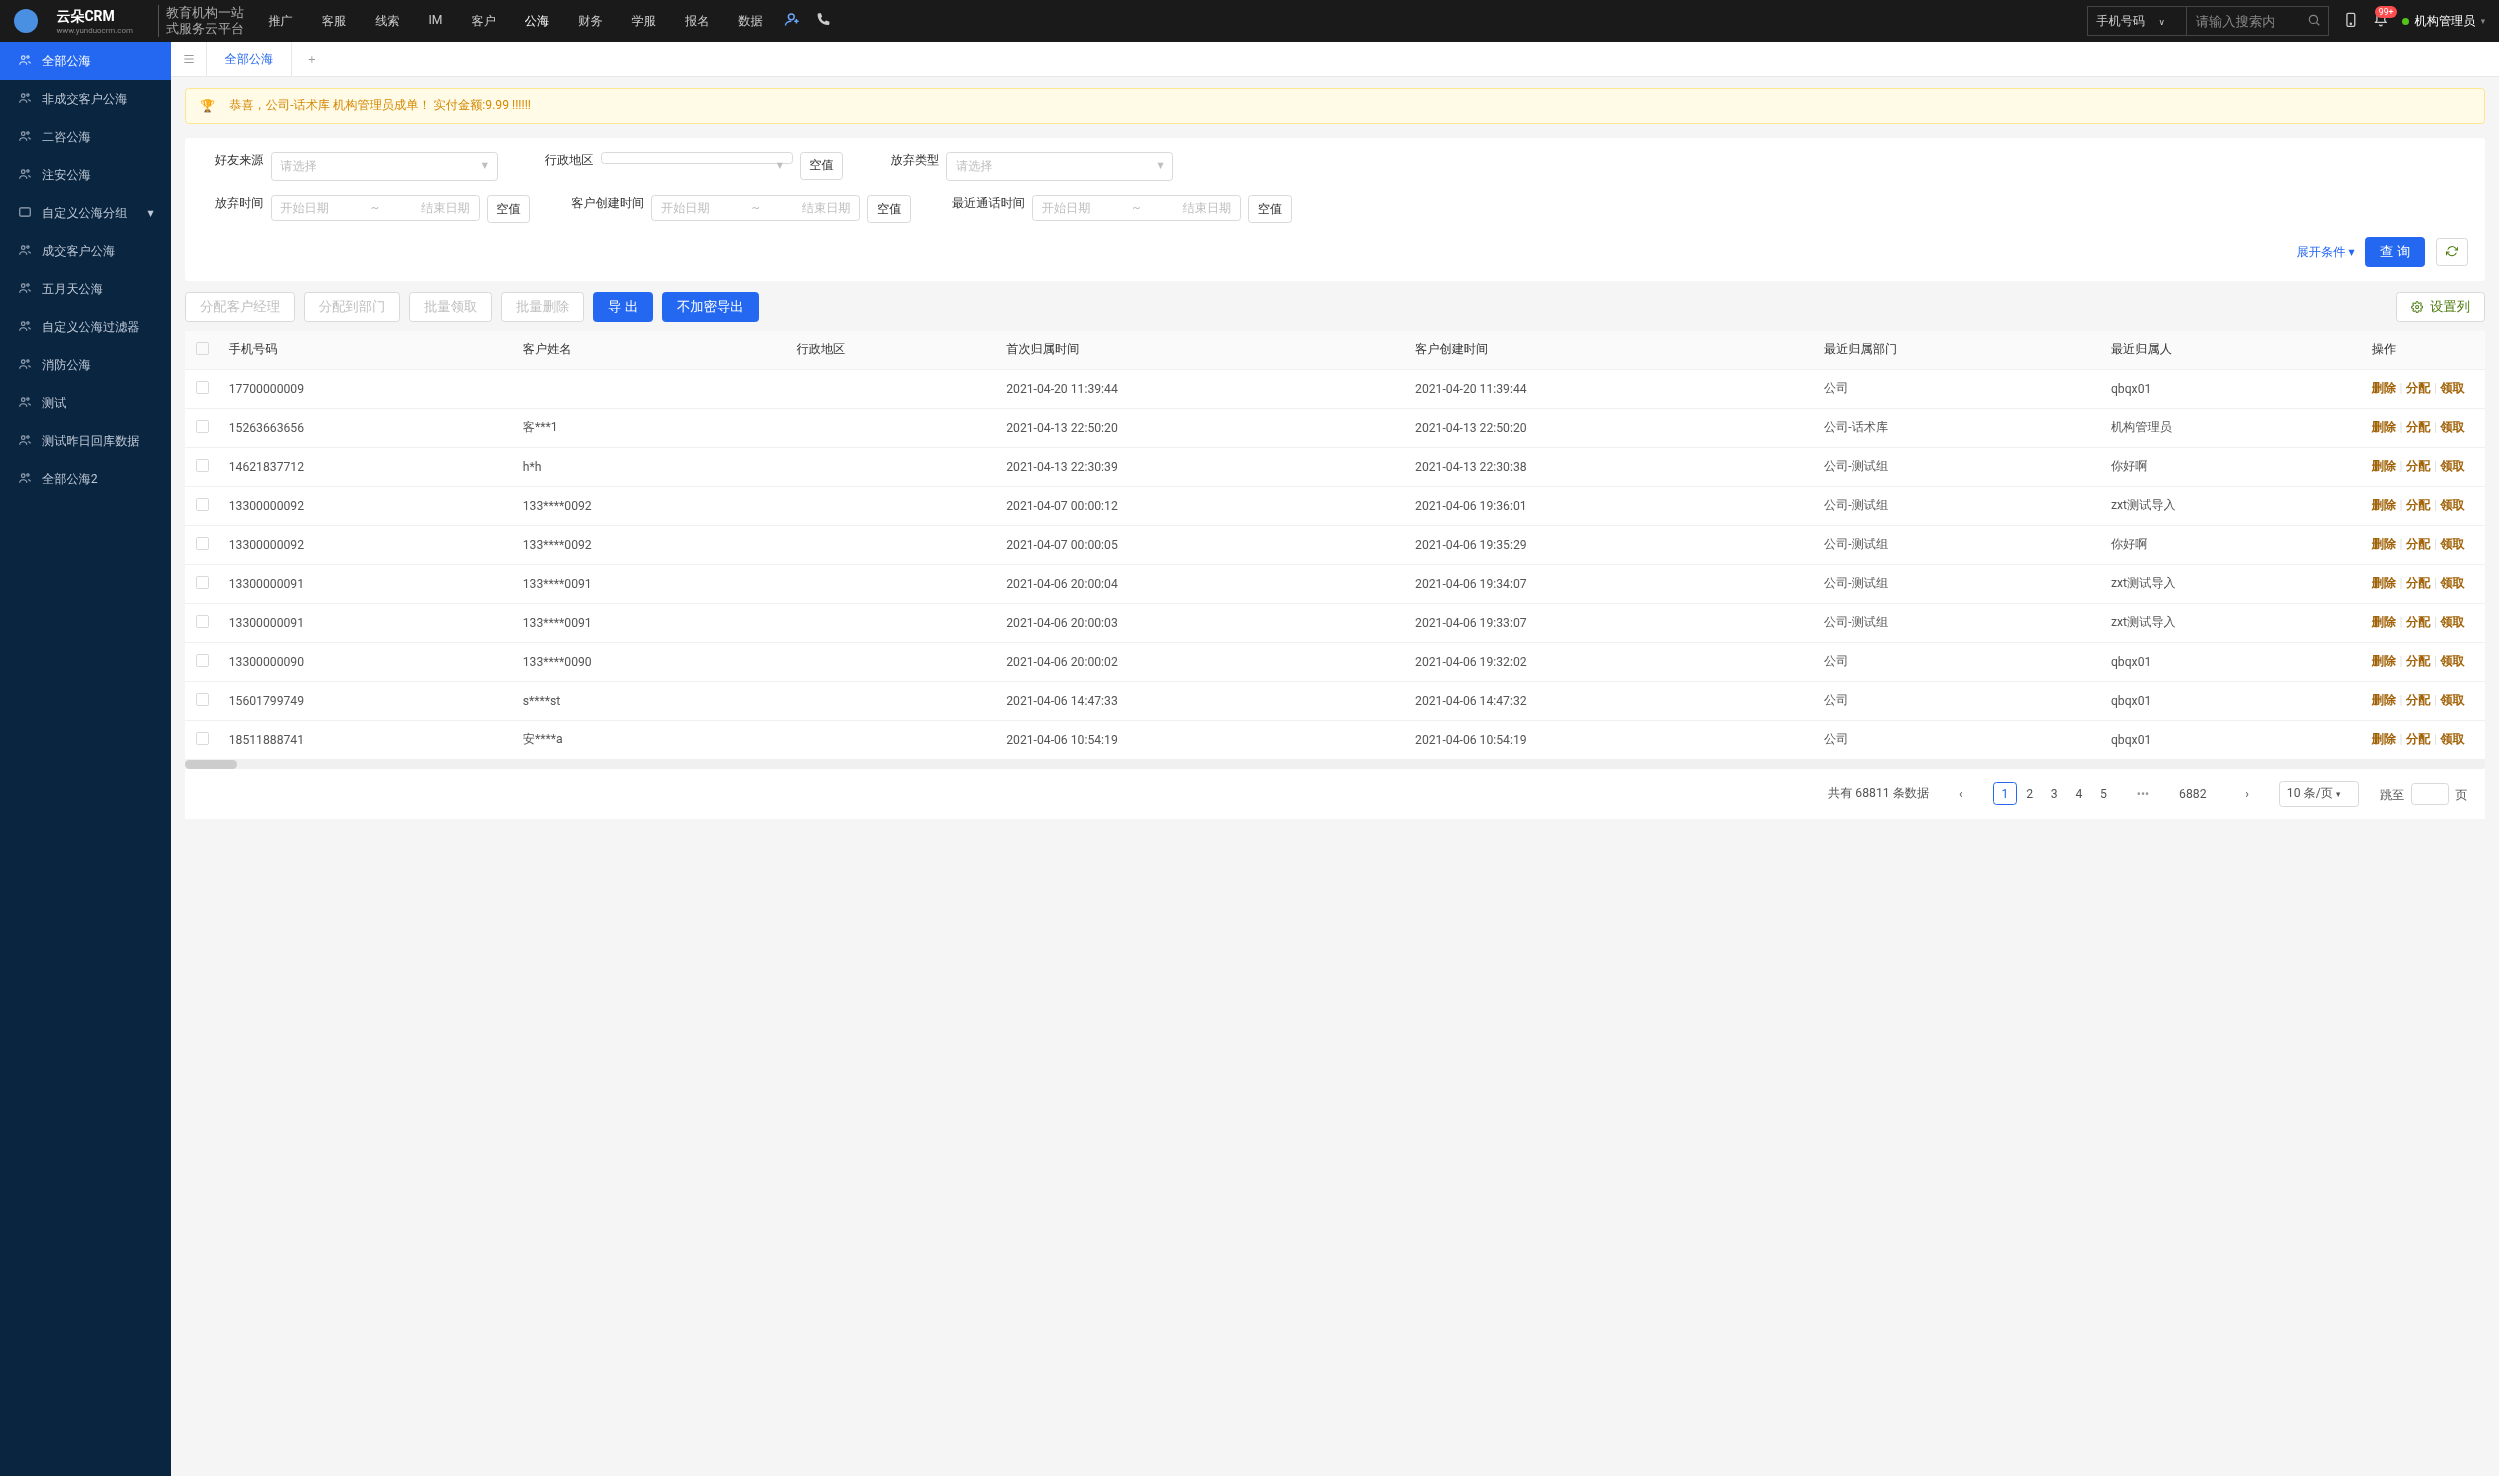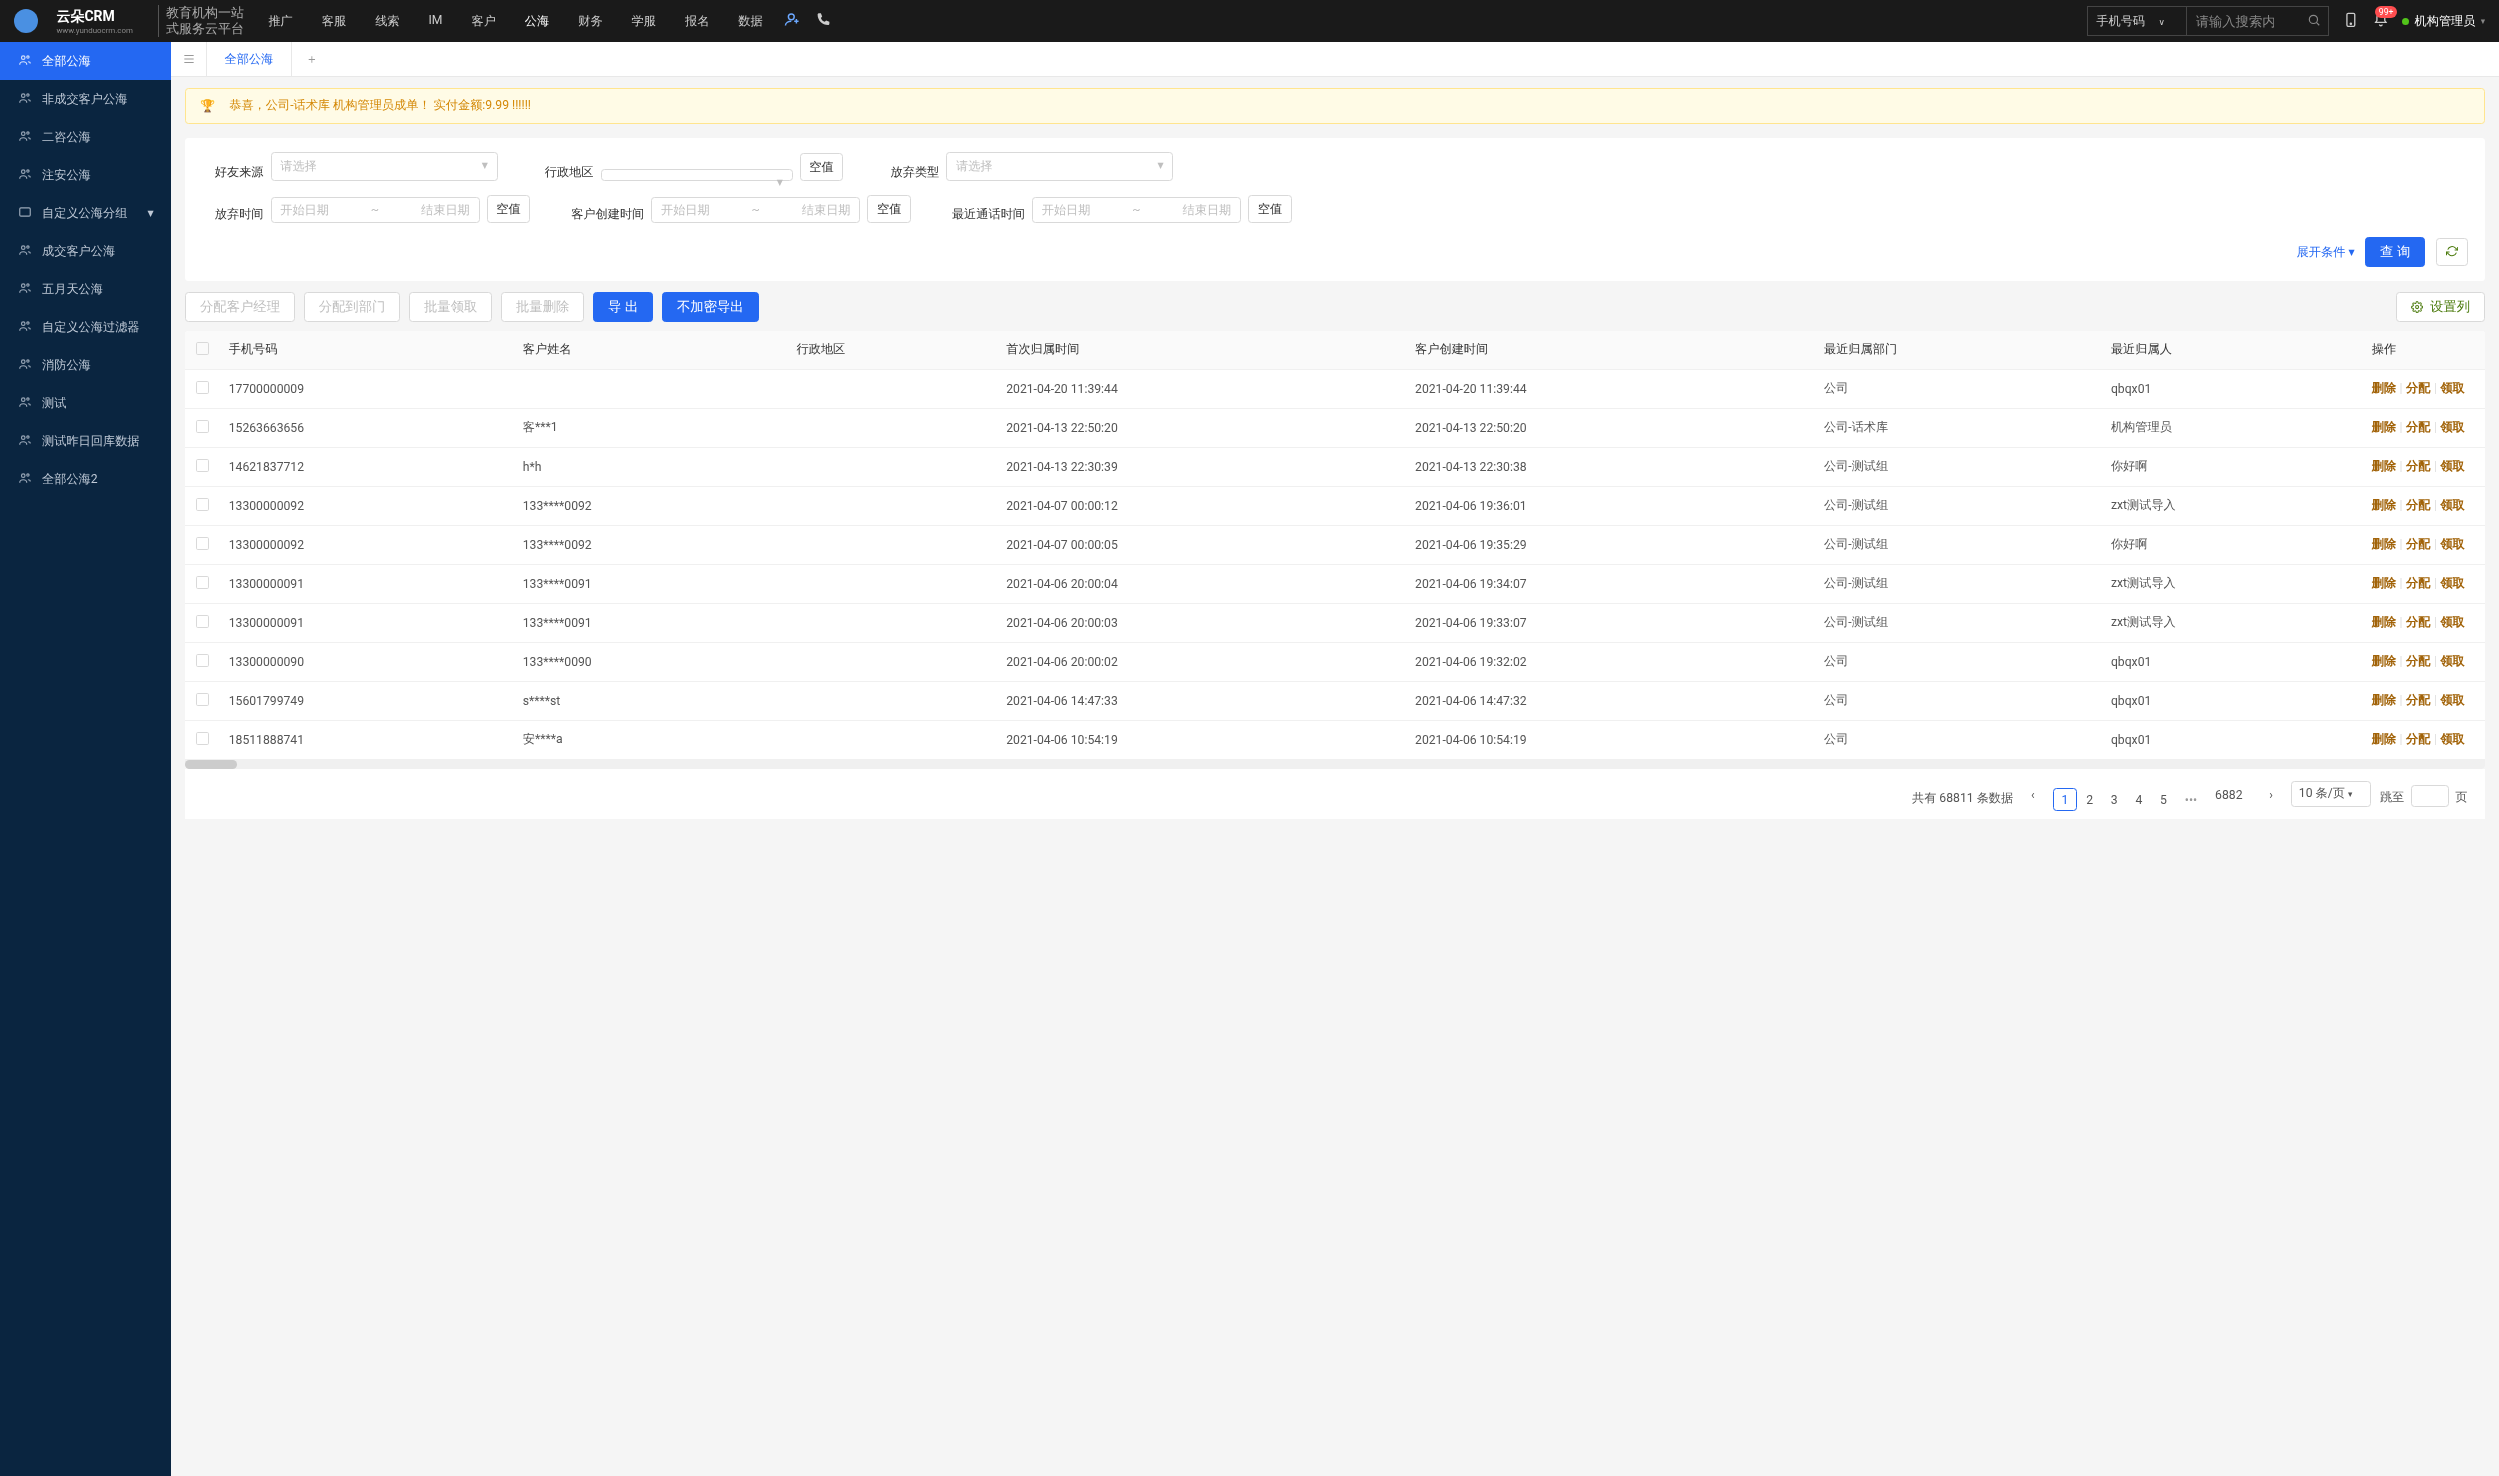--- a/index.html
+++ b/index.html
@@ -41,21 +41,21 @@
     .tabs-toggle { padding: 0 10.5px; color: #999; cursor: pointer; border-right: 0.9px solid #e8e8e8; height: 100%; display: flex; align-items: center; }
     .tab { padding: 0 17.5px; height: 100%; display: flex; align-items: center; cursor: pointer; color: #2468f2; border-right: 0.9px solid #e8e8e8; }
     .tab-add { padding: 0 14px; color: #999; cursor: pointer; }
     
     .content { flex: 1; overflow: auto; padding: 10.5px 14px; }
     
     .banner { background: #fffbe6; border: 0.9px solid #ffe58f; border-radius: 3.5px; padding: 8.7px 14px; display: flex; align-items: center; gap: 14px; margin-bottom: 14px; color: #d48806; }
     
     .filters { background: #fff; padding: 14px 17.5px; border-radius: 3.5px; margin-bottom: 10.5px; }
     .filter-row { display: flex; gap: 35px; margin-bottom: 14px; }
-    .filter-item { display: flex; align-items: flex-end; gap: 7px; }
+    .filter-item { display: flex; align-items: flex-start; gap: 7px; }
     .filter-label { color: #333; min-width: 61px; text-align: right; }
     .filter-select { border: 0.9px solid #d9d9d9; border-radius: 3.5px; padding: 5.2px 24.4px 5.2px 8.7px; width: 227px; color: #bfbfbf; background: #fff; cursor: pointer; position: relative; }
     .filter-select::after { content: "▾"; position: absolute; right: 8.7px; color: #bfbfbf; }
     .filter-tag { border: 0.9px solid #d9d9d9; border-radius: 3.5px; padding: 4.4px 8.7px; color: #333; cursor: pointer; }
     .date-range { display: flex; align-items: center; border: 0.9px solid #d9d9d9; border-radius: 3.5px; padding: 3.5px 8.7px; width: 209px; justify-content: space-between; color: #bfbfbf; }
     .filter-actions { display: flex; justify-content: flex-end; align-items: center; gap: 10.5px; }
     .link-expand { color: #2468f2; cursor: pointer; }
     .btn { border: 0.9px solid #d9d9d9; border-radius: 3.5px; padding: 5.2px 14px; background: #fff; cursor: pointer; color: #4d7c0f; }
     .btn-primary { background: #2468f2; border-color: #2468f2; color: #fff; }
     .btn-disabled { color: #bfbfbf; cursor: not-allowed; }
@@ -67,21 +67,21 @@
     .table-wrap { background: #fff; border-radius: 3.5px; overflow-x: auto; }
     table { width: 100%; border-collapse: collapse; }
     th, td { text-align: left; padding: 10.5px 8.7px; border-bottom: 0.9px solid #f0f0f0; white-space: nowrap; }
     th { background: #fafafa; font-weight: 500; color: #333; }
     td { color: #555; }
     .col-check { width: 35px; text-align: center; }
     .col-actions { width: 122px; }
     .action-link { color: #a16207; cursor: pointer; font-weight: bold; }
     .action-sep { color: #e0e0e0; margin: 0 3.5px; }
     
-    .pagination { display: flex; align-items: flex-end; justify-content: flex-end; gap: 9px; padding: 12.2px 17.5px; background: #fff; color: #555; }
+    .pagination { display: flex; align-items: center; justify-content: flex-end; gap: 21px; padding: 12.2px 17.5px; background: #fff; color: #555; }
     .page-btn { border: 0.9px solid transparent; padding: 3.5px 7.9px; cursor: pointer; border-radius: 3.5px; }
     .page-btn.active { border-color: #2468f2; color: #2468f2; }
     .page-ellipsis { color: #999; }
     .page-size { border: 0.9px solid #d9d9d9; border-radius: 3.5px; padding: 3.5px 17.5px 3.5px 7px; cursor: pointer; }
     .page-jump input { width: 38px; border: 0.9px solid #d9d9d9; border-radius: 3.5px; padding: 2.6px 5.2px; text-align: center; margin: 0 3.5px; }
     
     .checkbox { width: 12.2px; height: 12.2px; border: 0.9px solid #d9d9d9; border-radius: 1.7px; display: inline-block; cursor: pointer; }
     
     .scrollbar-bottom { height: 8.7px; background: #f0f0f0; position: relative; }
     .scrollbar-thumb { position: absolute; left: 0; width: 52px; height: 100%; background: #ccc; border-radius: 4.4px; }

